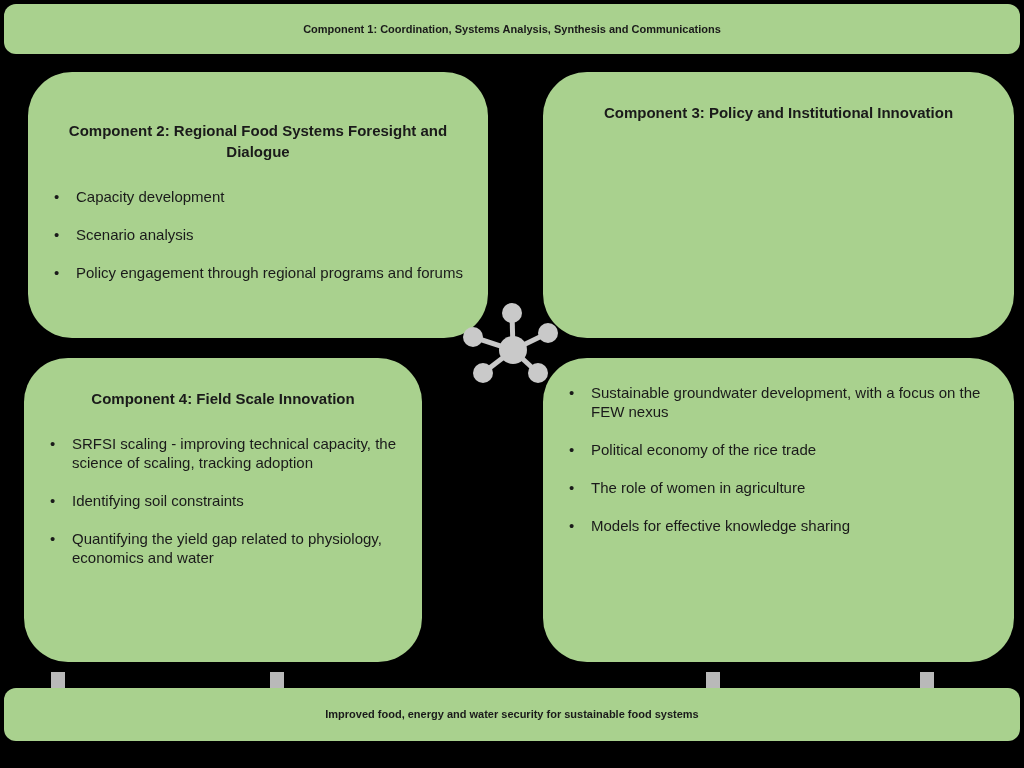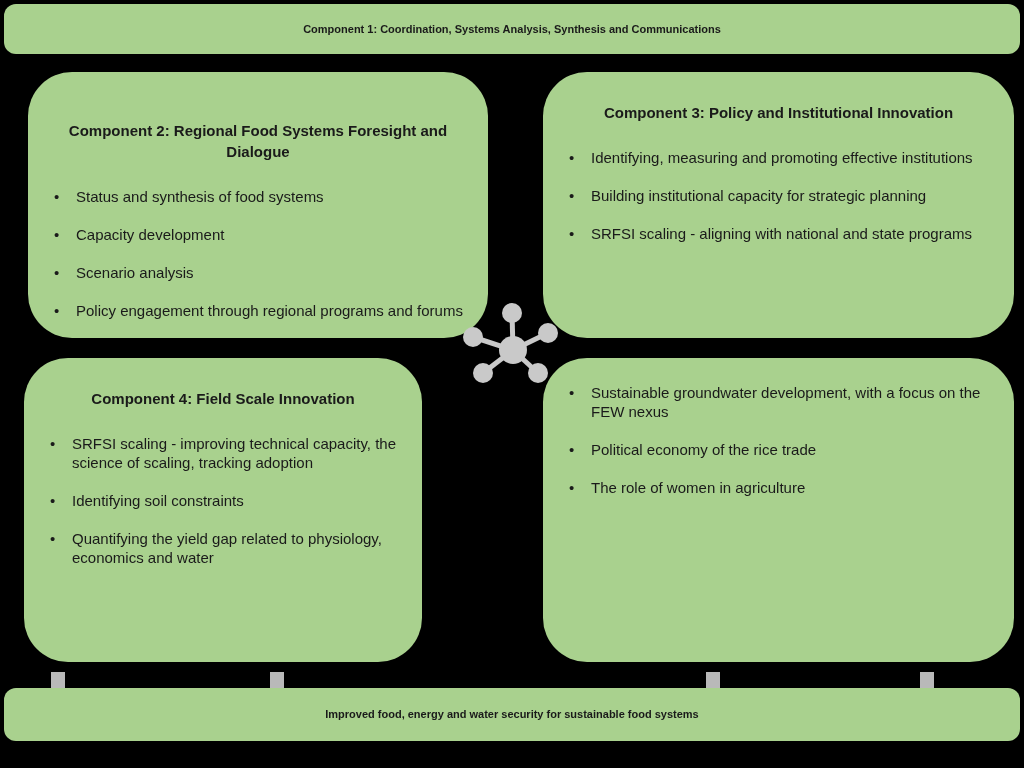--- a/index.html
+++ b/index.html
@@ -48,50 +48,45 @@
 
 <div class="stage">
 
   <div class="bar" id="c1">
     <span class="bar-title">Component 1: Coordination, Systems Analysis, Synthesis and Communications</span>
   </div>
 
   <section class="box c2">
     <h2 class="box-title">Component 2: Regional Food Systems Foresight and Dialogue</h2>
     <ul class="bullets">
-        <li>Status and synthesis of food systems</li>
         <li>Capacity development</li>
         <li>Scenario analysis</li>
         <li>Policy engagement through regional programs and forums</li>
       </ul>
   </section>
 
   <section class="box c3">
     <h2 class="box-title">Component 3: Policy and Institutional Innovation</h2>
-    <ul class="bullets">
-        <li>Identifying, measuring and promoting effective institutions</li>
-        <li>Building institutional capacity for strategic planning</li>
-        <li>SRFSI scaling - aligning with national and state programs</li>
-      </ul>
   </section>
 
   <section class="box c4">
     <h2 class="box-title">Component 4: Field Scale Innovation</h2>
     <ul class="bullets">
         <li>SRFSI scaling - improving technical capacity, the science of scaling, tracking adoption</li>
         <li>Identifying soil constraints</li>
         <li>Quantifying the yield gap related to physiology, economics and water</li>
       </ul>
   </section>
 
   <section class="box c5">
     <ul class="bullets">
         <li>Sustainable groundwater development, with a focus on the FEW nexus</li>
         <li>Political economy of the rice trade</li>
         <li>The role of women in agriculture</li>
+        <li>Models for effective knowledge sharing</li>
       </ul>
   </section>
 
   <svg class="hub" width="110" height="100" viewBox="0 0 110 100" aria-hidden="true">
     <line x1="58" y1="55" x2="57" y2="18"></line>
     <line x1="58" y1="55" x2="18" y2="42"></line>
     <line x1="58" y1="55" x2="93" y2="38"></line>
     <line x1="58" y1="55" x2="28" y2="78"></line>
     <line x1="58" y1="55" x2="83" y2="78"></line>
     <circle cx="57" cy="18" r="10"></circle>

